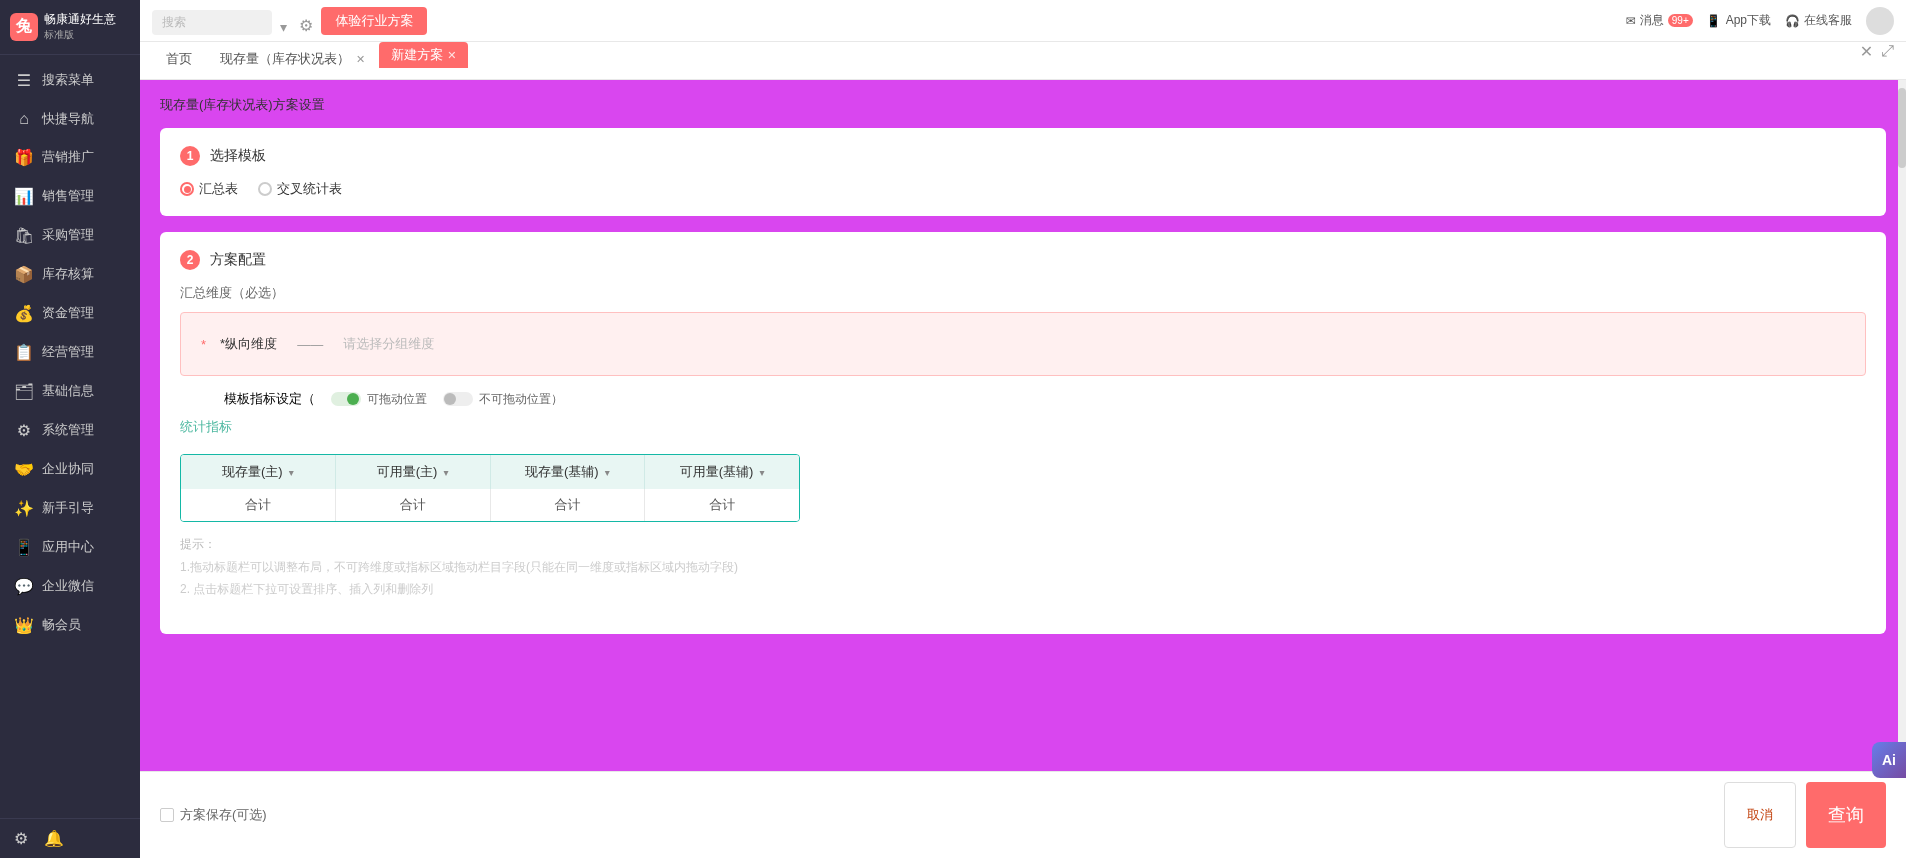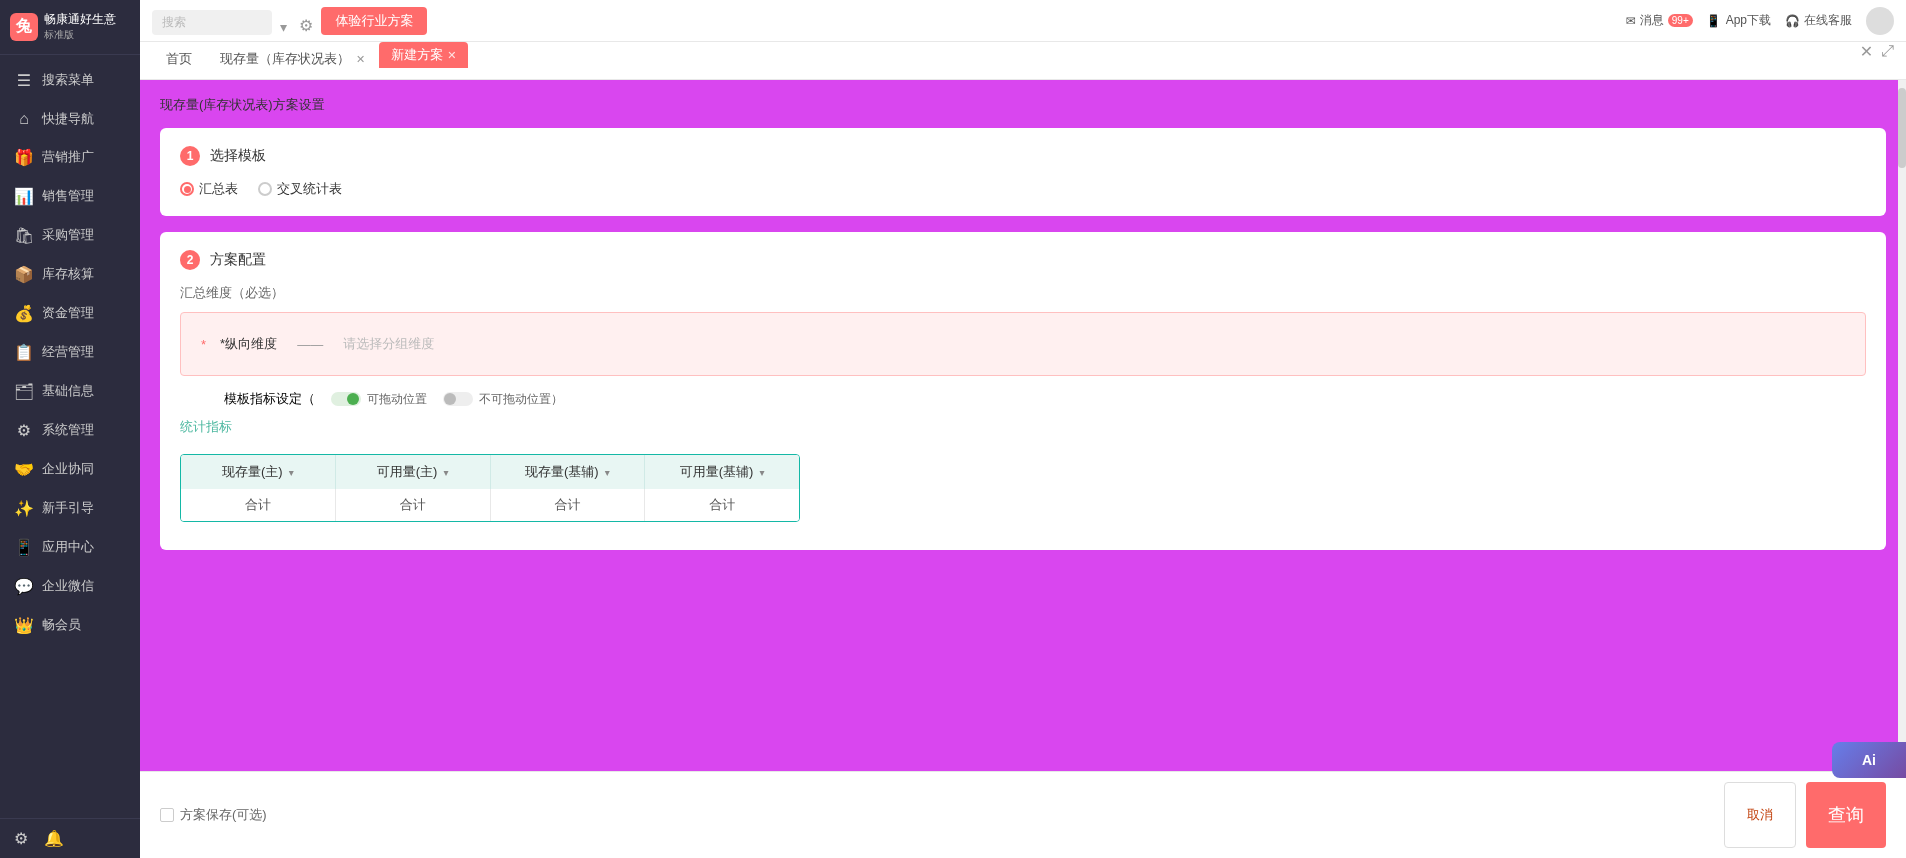--- a/index.html
+++ b/index.html
@@ -323,21 +323,21 @@
       border-radius: 4px;
       font-size: 18px;
       cursor: pointer;
     }
 
     
     .ai-float {
       position: fixed;
       right: 0;
       bottom: 80px;
-      width: 74px;
+      width: 34px;
       background: linear-gradient(135deg, #667eea, #764ba2);
       color: white;
       border-radius: 8px 0 0 8px;
       padding: 10px 8px;
       text-align: center;
       cursor: pointer;
       font-size: 14px;
       font-weight: bold;
       z-index: 100;
     }
@@ -541,20 +541,27 @@
             </div>
             <div class="stats-data-row">
               <div class="stats-data-cell">合计</div>
               <div class="stats-data-cell">合计</div>
               <div class="stats-data-cell">合计</div>
               <div class="stats-data-cell">合计</div>
             </div>
           </div>
         </div>
 
+        <div class="tips-section">
+          <div class="tips-title">提示：</div>
+          <div class="tips-item">1.拖动标题栏可以调整布局，不可跨维度或指标区域拖动栏目字段(只能在同一维度或指标区域内拖动字段)</div>
+          <div class="tips-item">
+            <span>2. 点击标题栏下拉可设置排序、插入列和删除列</span>
+          </div>
+        </div>
       </div>
     </div>
 
     <div style="position:absolute; right:0; top:0; width:8px; height:100%; background:#f0f0f0;">
       <div style="width:8px; height:80px; background:#ccc; border-radius:4px; position:absolute; top:8px;"></div>
     </div>
   </div>
 
   <div class="footer-bar">
     <div class="save-option">

